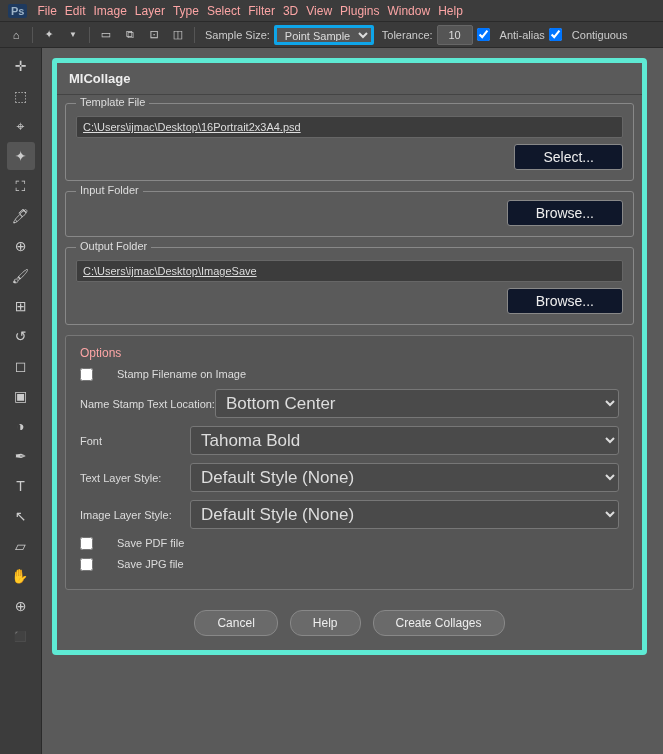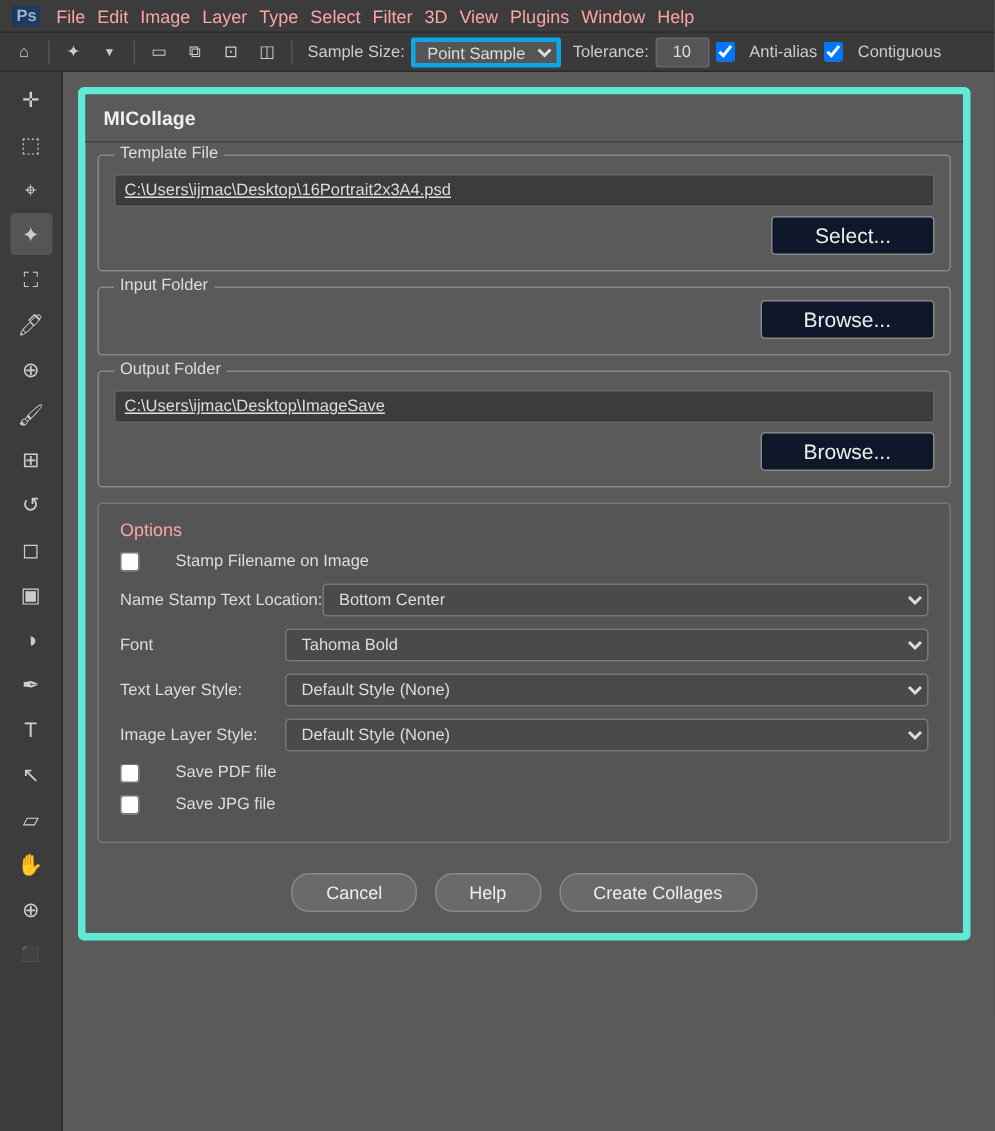--- a/index.html
+++ b/index.html
@@ -220,21 +220,21 @@
     .option-row .opt-label {
       min-width: 110px;
       color: #ddd;
     }
     .option-select {
       background: #4a4a4a;
       color: #ddd;
       border: 1px solid #777;
       border-radius: 3px;
       padding: 3px 6px;
-      font-size: 11px;
+      font-size: 17px;
       flex: 1;
       cursor: pointer;
     }
     .option-checkbox {
       margin-right: 6px;
     }
 
     
     .dialog-footer {
       display: flex;

